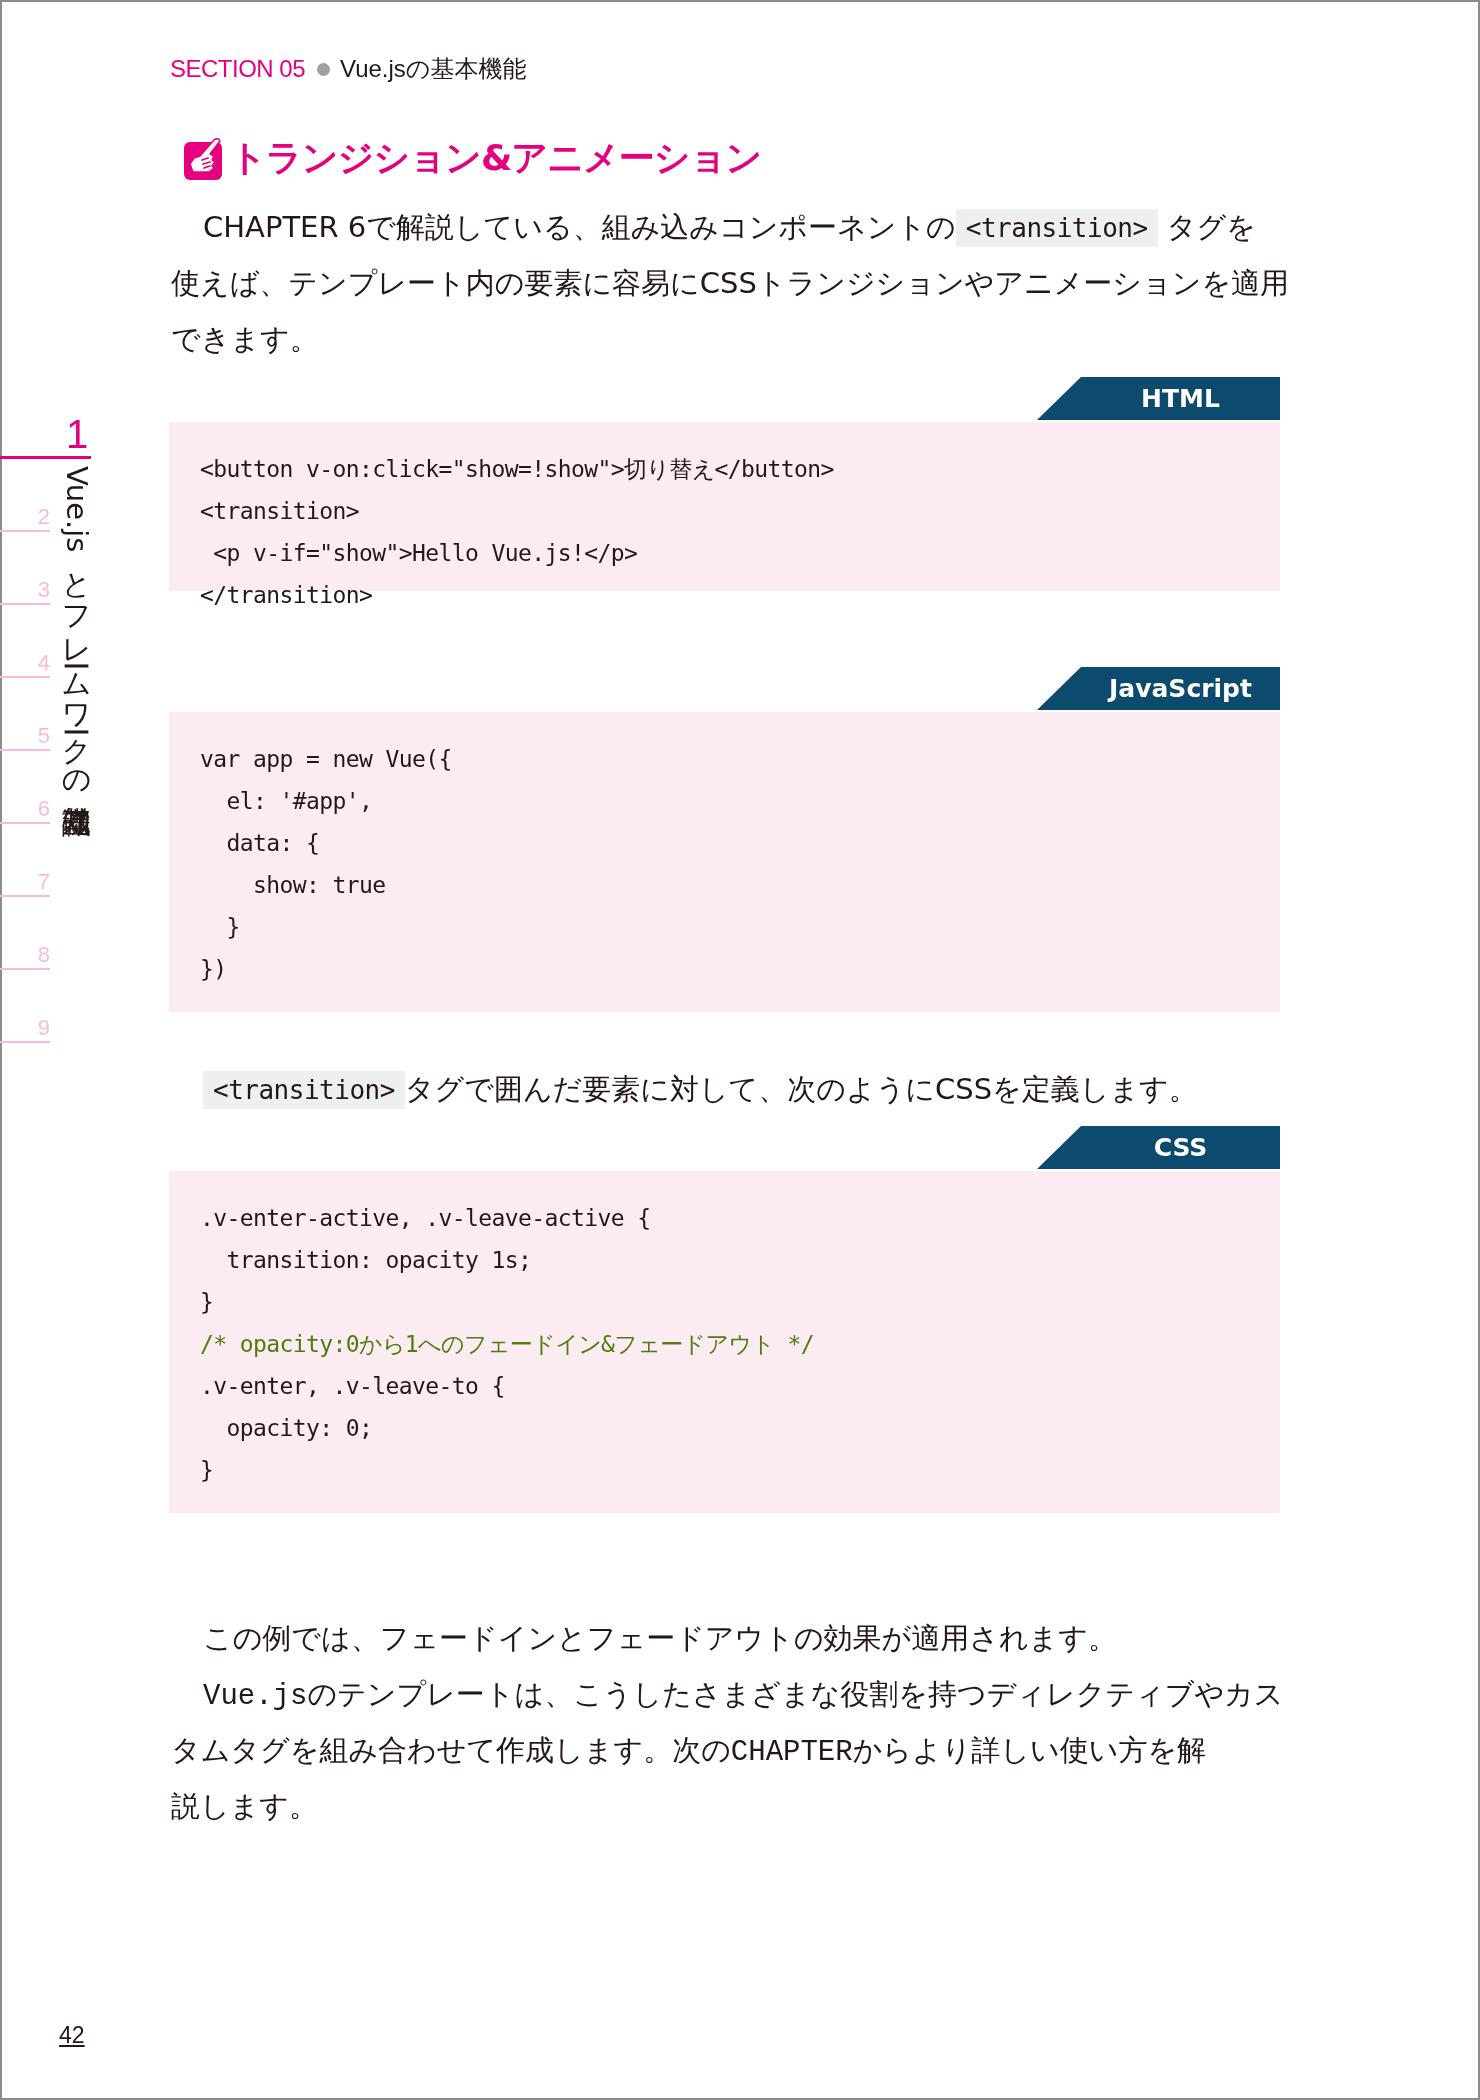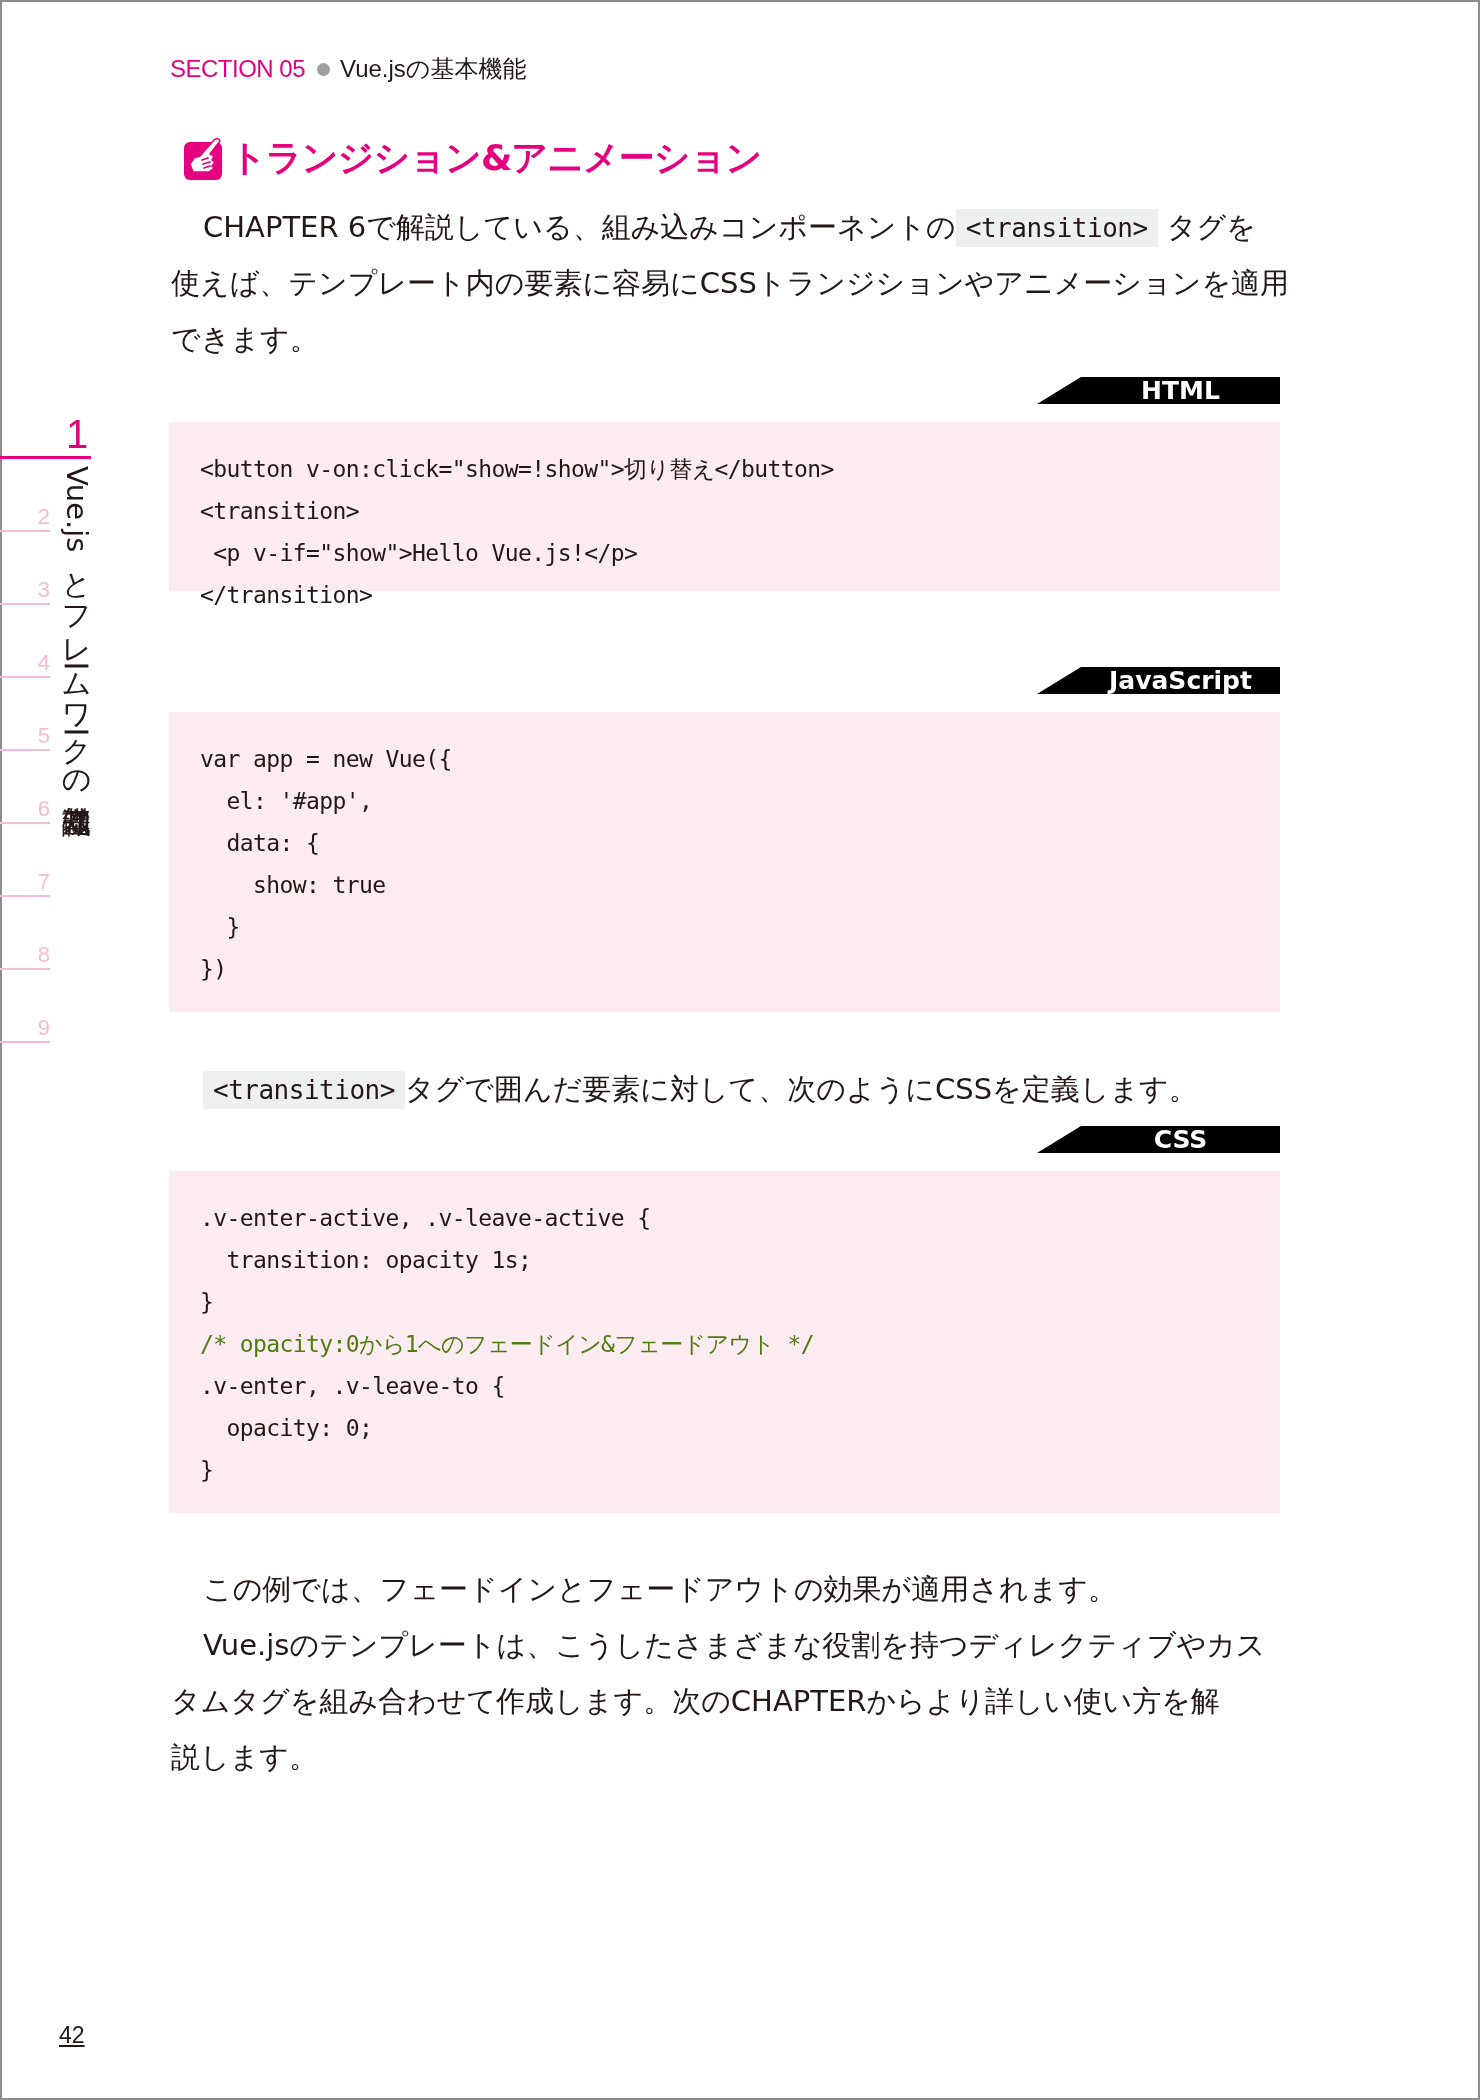--- a/index.html
+++ b/index.html
@@ -49,21 +49,21 @@
   .para .line { display:block; white-space:nowrap; height:56px; }
   .indent { padding-left:32px; }
   .inline-code {
     font-family:"DejaVu Sans Mono", "Liberation Mono", monospace;
     font-size:26px; background:#eef0ef; padding:4px 10px;
     letter-spacing:-0.5px;
   }
 
   
   .code-tab {
-    position:absolute; height:27px; background:#000000; color:#ffffff;
+    position:absolute; height:43px; background:#0c4a6e; color:#ffffff;
     font-family:"DejaVu Sans", sans-serif; font-weight:bold; font-size:25px;
     display:flex; align-items:center; justify-content:center;
     clip-path:polygon(44px 0, 100% 0, 100% 100%, 0 100%);
     padding-left:44px; box-sizing:border-box;
   }
   .code-box {
     position:absolute; left:169px; width:1111px; background:#fdebf2;
     box-sizing:border-box; padding:26px 0 0 31px;
   }
   .code-line {
@@ -153,21 +153,21 @@
 <div class="code-box" style="top:1171px; height:342px;">
   <span class="code-line">.v-enter-active, .v-leave-active {</span>
   <span class="code-line">  transition: opacity 1s;</span>
   <span class="code-line">}</span>
   <span class="code-line comment">/* opacity:0から1へのフェードイン&amp;フェードアウト */</span>
   <span class="code-line">.v-enter, .v-leave-to {</span>
   <span class="code-line">  opacity: 0;</span>
   <span class="code-line">}</span>
 </div>
 
-<div class="para" style="top:1552px;">
+<div class="para" style="top:1604px;font-family:Liberation Mono, monospace;">
   <span class="line indent">この例では、フェードインとフェードアウトの効果が適用されます。</span>
   <span class="line indent">Vue.jsのテンプレートは、こうしたさまざまな役割を持つディレクティブやカス</span>
   <span class="line">タムタグを組み合わせて作成します。次のCHAPTERからより詳しい使い方を解</span>
   <span class="line">説します。</span>
 </div>
 
 <div>
   <div class="chap-current-num">1</div>
   <div class="chap-current-rule"></div>
   <div class="chap-title-vertical">Vue.jsとフレームワークの基礎知識</div>

